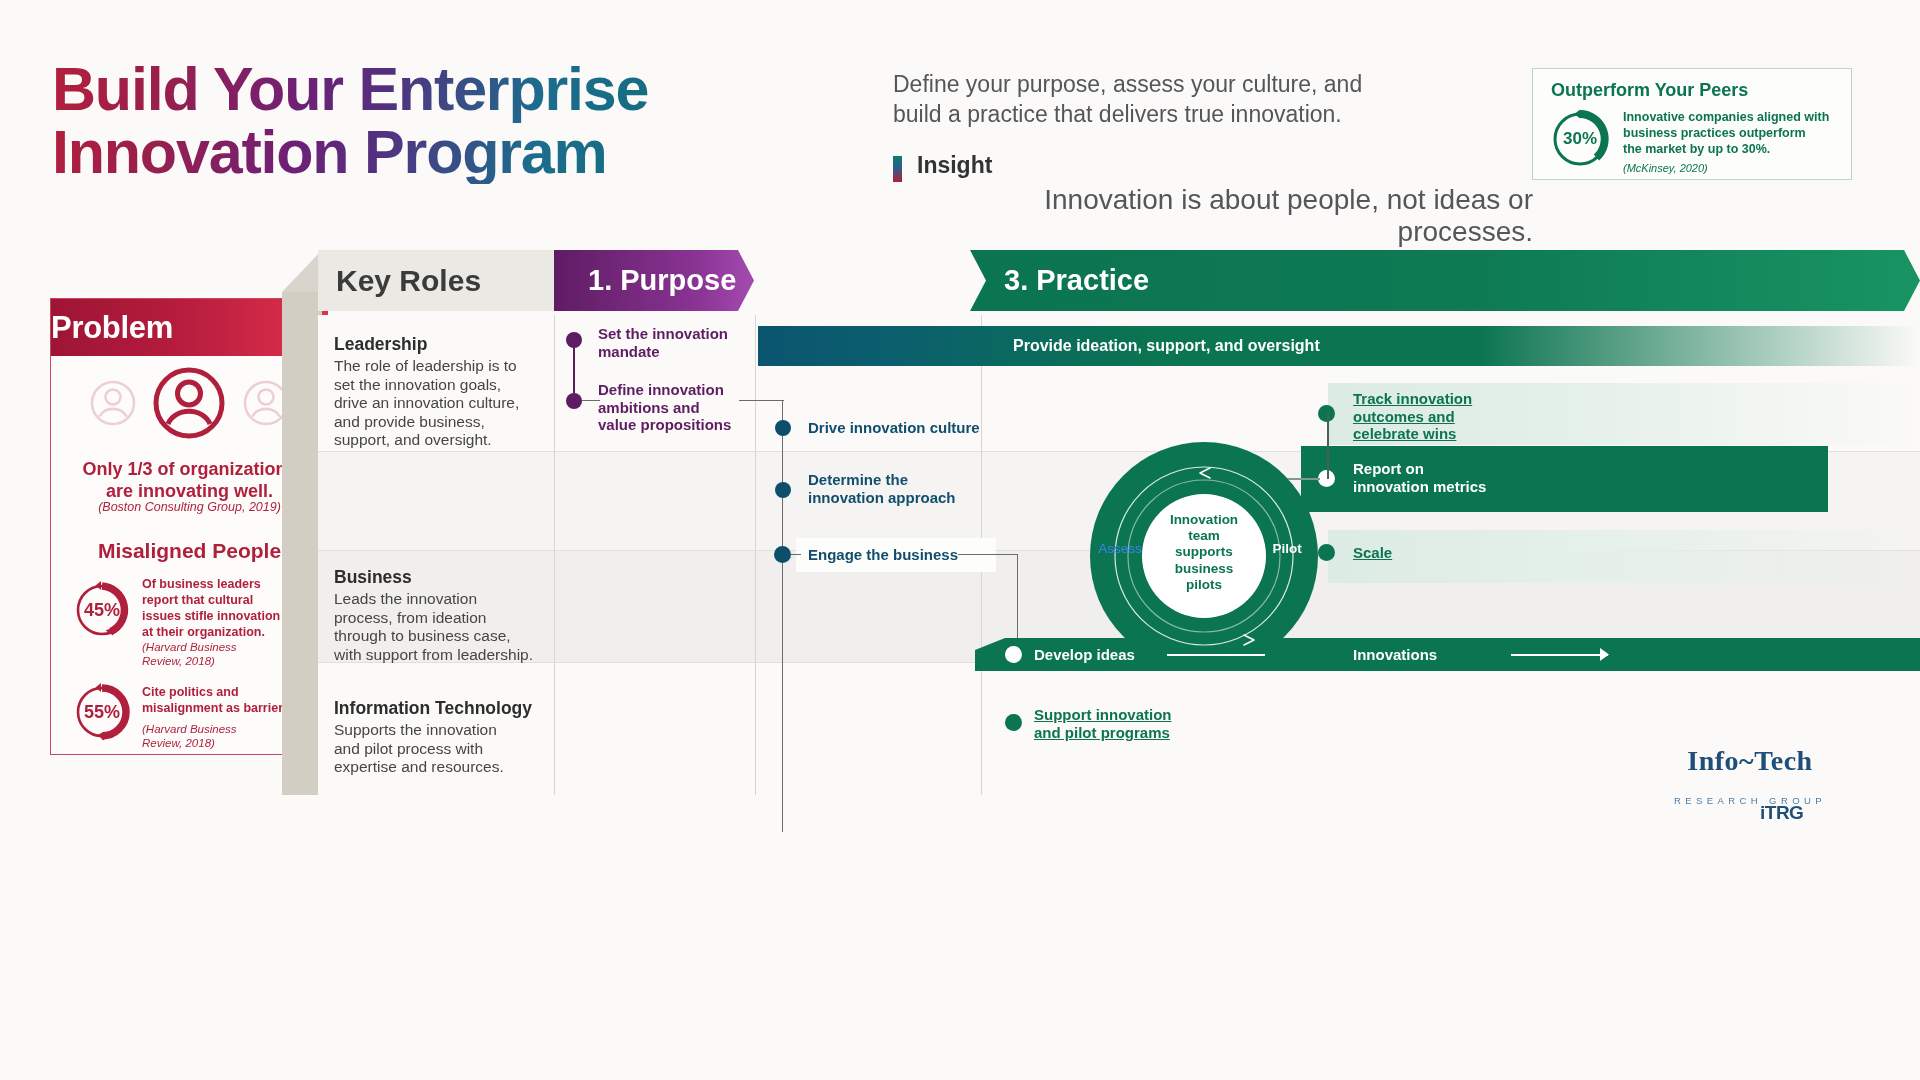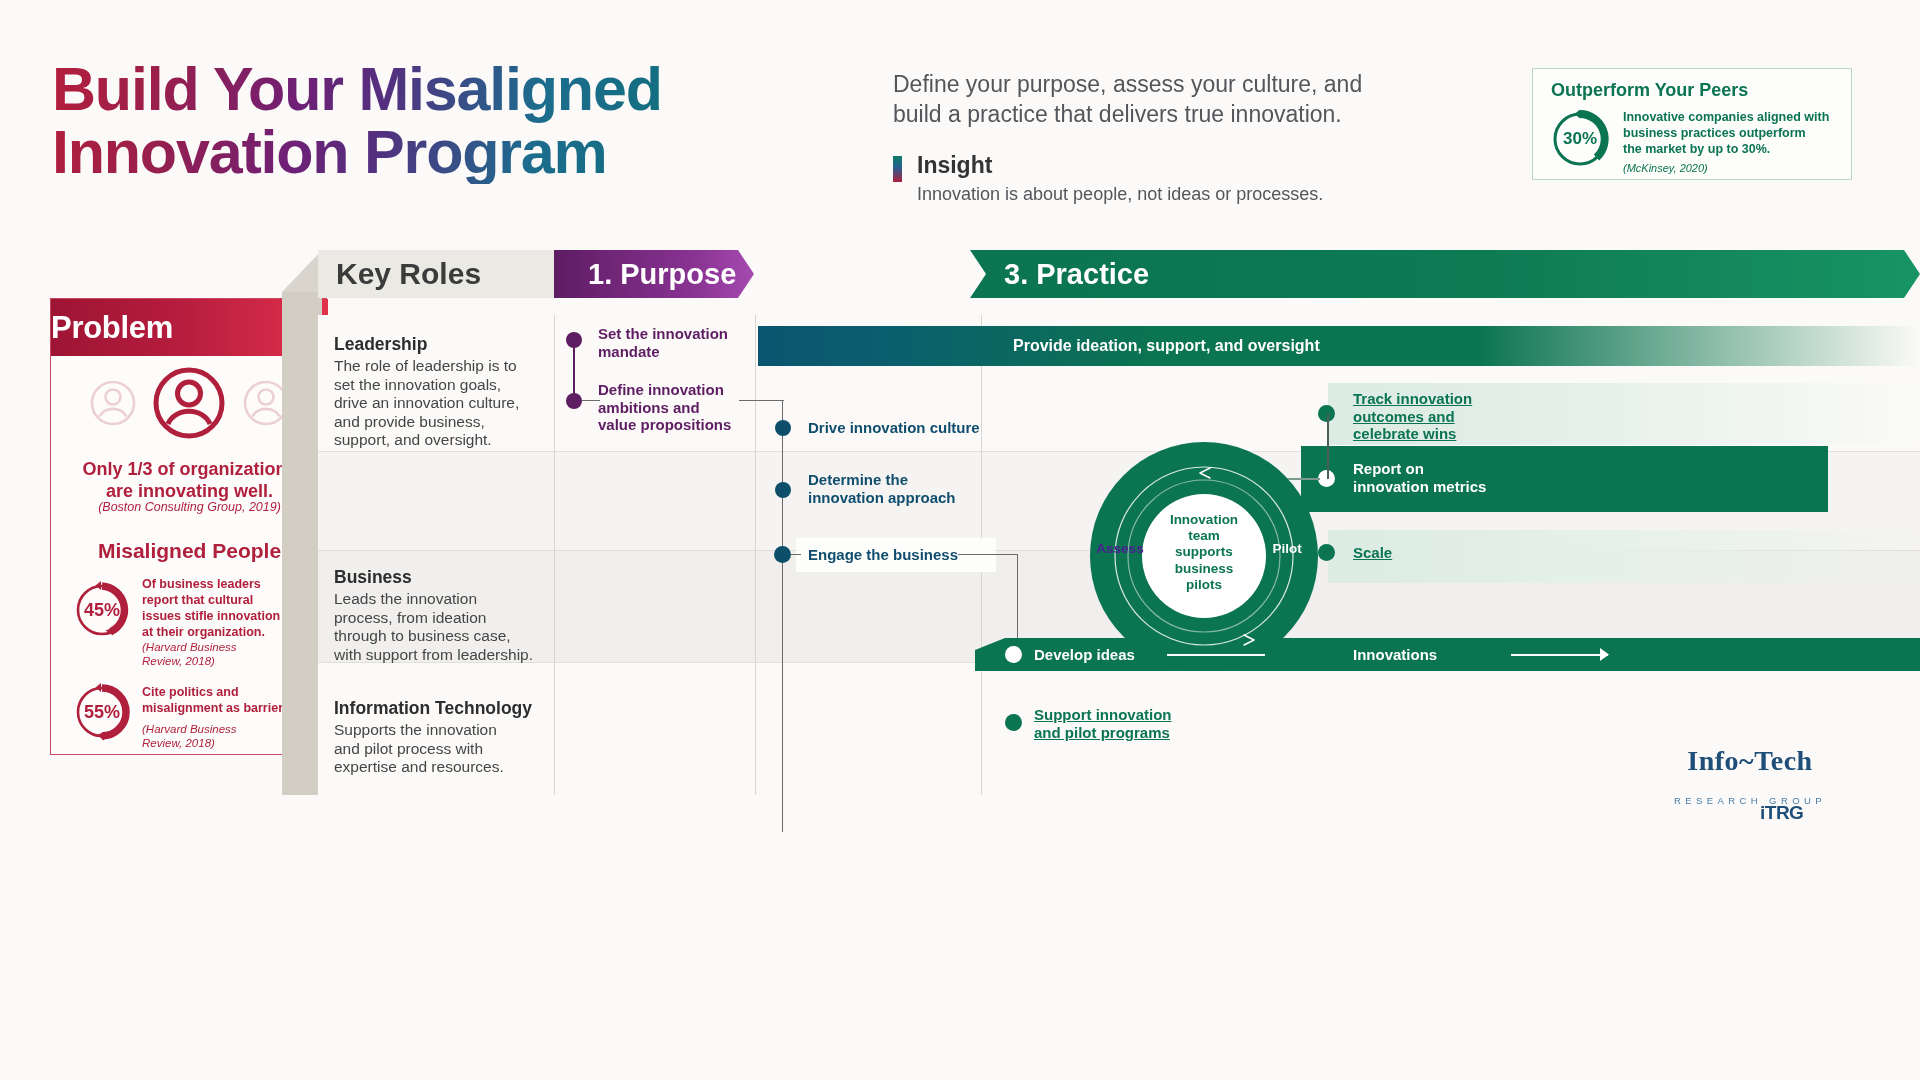--- a/index.html
+++ b/index.html
@@ -27,21 +27,21 @@
     position:absolute; left:893px; top:69px; width:600px;
     font-size:23px; line-height:1.32; color:#53565a;
     white-space:pre-line;
   }
   #insight-wrap { position:absolute; left:893px; top:152px; width:640px; }
   #insight-bar {
     position:absolute; left:0; top:4px; width:9px; height:26px;
     background:linear-gradient(180deg,#0e7d6a 0%, #2a5d8f 45%, #b01f3c 100%);
   }
   #insight-label { position:absolute; left:24px; top:0; font-size:23px; font-weight:bold; color:#333; }
-  #insight-text { position:absolute; left:24px; top:32px; font-size:18px; color:#53565a; }
+  #insight-text { position:absolute; left:24px; top:32px; font-size:28px; color:#53565a;text-align:right; }
 
   
   #peers-box {
     position:absolute; left:1532px; top:68px; width:320px; height:112px;
     border:1.5px solid #bcd4cb; background:#fdfdfb;
   }
   #peers-title { position:absolute; left:18px; top:11px; font-size:18px; font-weight:bold; color:#0b7450; }
   #peers-donut { position:absolute; left:16px; top:39px; width:62px; height:62px; }
   #peers-donut-label {
     position:absolute; left:16px; top:39px; width:62px; height:62px;
@@ -91,21 +91,21 @@
     background:#d9d5cc;
     clip-path: polygon(100% 0, 100% 100%, 0 100%, 0 42px);
   }
   #bevel2 {
     position:absolute; left:282px; top:292px; width:40px; height:503px;
     background:#cdc8bd; opacity:.55;
     clip-path: polygon(100% 0, 100% 100%, 0 100%, 0 0);
   }
 
   
-  .hdr { position:absolute; top:0; height:48px; }
+  .hdr { position:absolute; top:0; height:61px; }
   #hdr-roles {
     left:0; width:236px; background:#ebe9e4;
     display:flex; align-items:center;
   }
   #hdr-roles span { font-size:30px; font-weight:bold; color:#3b3b3b; padding-left:18px; }
   .hdr-step {
     display:flex; align-items:center; color:#fff;
     font-size:29px; font-weight:bold;
     clip-path: polygon(0 0, calc(100% - 16px) 0, 100% 50%, calc(100% - 16px) 100%, 0 100%, 16px 50%);
   }
@@ -174,21 +174,21 @@
   #logo { position:absolute; left:1650px; top:745px; width:200px; text-align:center; }
   #logo-main { font-size:28px; color:#1f4e79; letter-spacing:.5px; font-family:"Liberation Serif", serif; font-weight:bold; }
   #logo-sub { font-size:9.5px; color:#4a7ba7; letter-spacing:4.4px; margin-top:18px; font-family:"Liberation Sans", sans-serif; }
   #logo-itrg { position:absolute; left:1760px; top:802px; font-size:19px; font-weight:bold; color:#1f4e79; letter-spacing:-.5px; }
 </style>
 </head>
 <body>
 
 <div class="stage">
 
-  <div id="title">Build Your Misaligned
+  <div id="title">Build Your Enterprise
 Innovation Program</div>
   <div id="subtitle">Define your purpose, assess your culture, and
 build a practice that delivers true innovation.</div>
 
   <div id="insight-wrap">
     <div id="insight-bar"></div>
     <div id="insight-label">Insight</div>
     <div id="insight-text">Innovation is about people, not ideas or processes.</div>
   </div>
 
@@ -386,21 +386,21 @@
   <svg id="wheel" viewBox="0 0 232 232">
     <circle cx="116" cy="116" r="114" fill="#0b7450"></circle>
     <circle cx="116" cy="116" r="62" fill="#ffffff"></circle>
     <circle cx="116" cy="116" r="89" fill="none" stroke="#ffffff" stroke-width="1.2" opacity=".85"></circle>
     <circle cx="116" cy="116" r="76" fill="none" stroke="#ffffff" stroke-width="1.2" opacity=".5"></circle>
 
     <path d="M 122 28 L 112 33 L 122 38" fill="none" stroke="#ffffff" stroke-width="1.6" stroke-linecap="round" stroke-linejoin="round"></path>
 
     <path d="M 156 195 L 166 200 L 156 205" fill="none" stroke="#ffffff" stroke-width="1.6" stroke-linecap="round" stroke-linejoin="round"></path>
   </svg>
-  <div style="position:absolute; left:1090px; top:541px; width:60px; text-align:center; font-size:13.5px; font-weight:bold; color:#4c1d95;">Assess</div>
+  <div style="position:absolute; left:1090px; top:541px; width:60px; text-align:center; font-size:13.5px; font-weight:normal; color:#3b82f6;">Assess</div>
   <div style="position:absolute; left:1262px; top:541px; width:50px; text-align:center; font-size:13.5px; font-weight:bold; color:#ffffff;">Pilot</div>
   <div style="position:absolute; left:1148px; top:512px; width:112px; text-align:center; font-size:13.5px; font-weight:bold; color:#0b7450; line-height:1.2; white-space:pre-line;">Innovation
 team
 supports
 business
 pilots</div>
 
   <div id="logo">
     <div id="logo-main">Info~Tech</div>
     <div id="logo-sub">RESEARCH GROUP</div>

